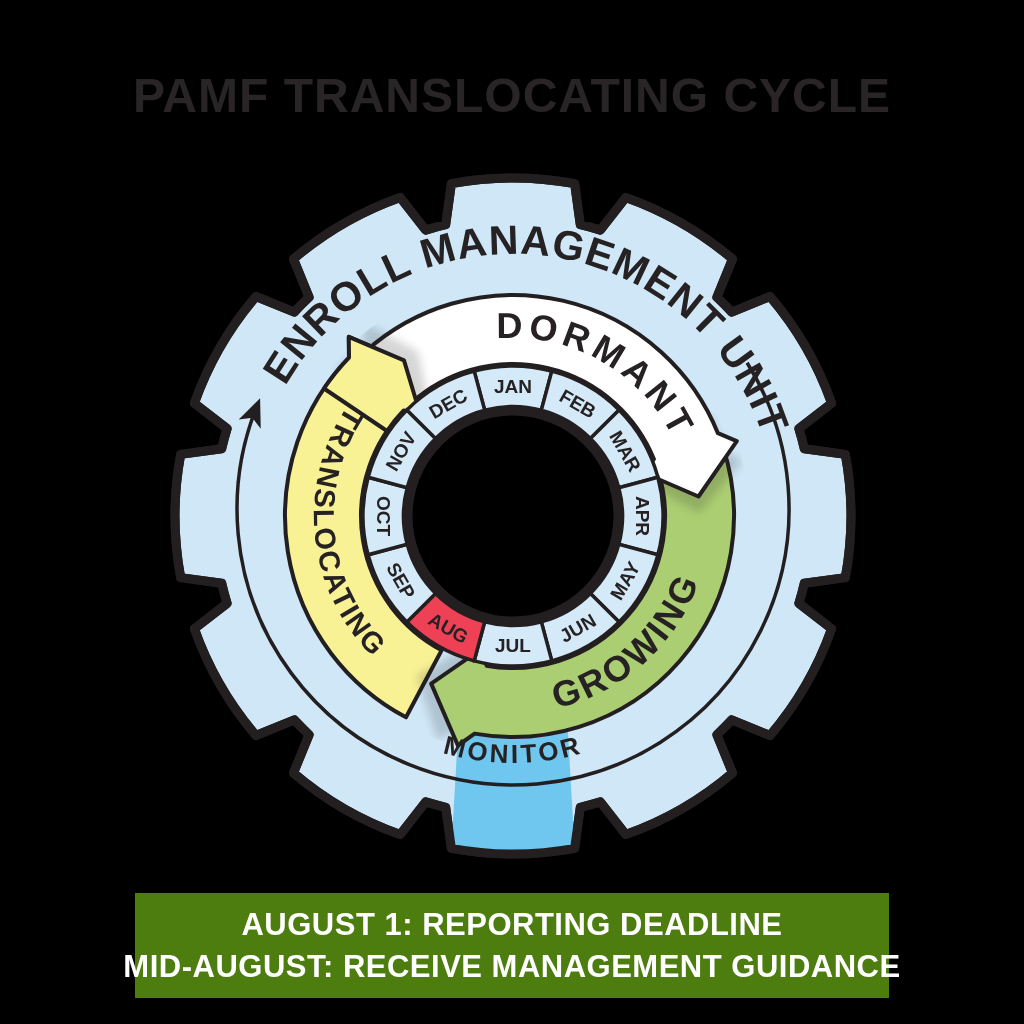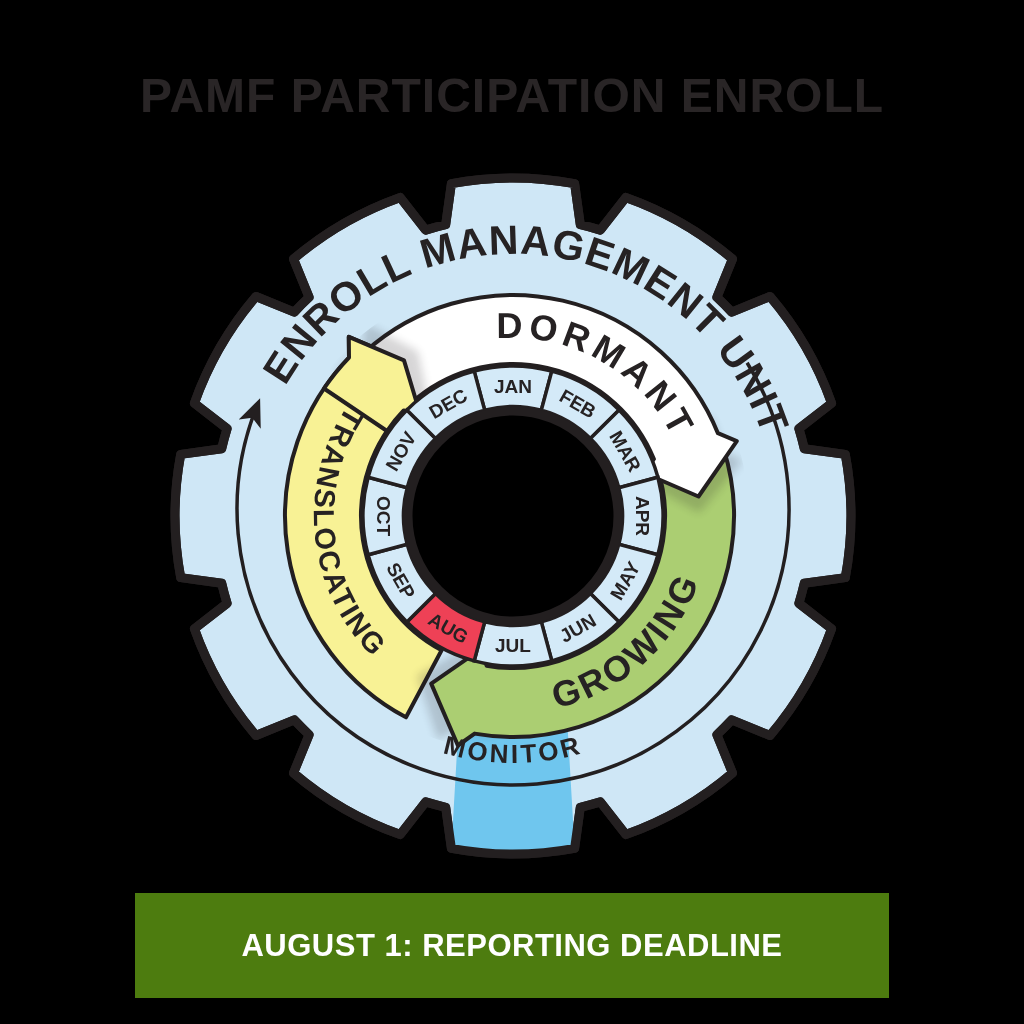--- a/index.html
+++ b/index.html
@@ -14,21 +14,21 @@
           display:flex;flex-direction:column;justify-content:center;align-items:center;
           gap:11px;background:#ee4156;}
   .banner-line{font-size:31px;font-weight:bold;color:#ffffff;letter-spacing:.5px;
                line-height:1;white-space:nowrap;}
 </style>
 </head>
 <body>
 
 <div class="stage" style="background: rgb(0, 0, 0);">
 
-  <div class="title" style="color: rgb(41, 37, 38);">PAMF PARTICIPATION ENROLL</div>
+  <div class="title" style="color: rgb(41, 37, 38);">PAMF TRANSLOCATING CYCLE</div>
 
   <svg class="diagram-svg" viewBox="0 0 1024 1024" xmlns="http://www.w3.org/2000/svg">
     <defs>
       <marker id="arrowhead" markerUnits="userSpaceOnUse" markerWidth="28" markerHeight="24" refX="20" refY="12" orient="auto">
         <path d="M0,0 L28,12 L0,24 L7,12 Z" fill="#231f20"></path>
       </marker>
       <filter id="soft" x="-40%" y="-40%" width="180%" height="180%">
         <feGaussianBlur stdDeviation="4"></feGaussianBlur>
       </filter>
       <clipPath id="gearClip">
@@ -105,15 +105,16 @@
     <text class="arc-label" style="font-size:29px;letter-spacing:2px" text-anchor="middle">
       <textPath href="#tp-transloc" startOffset="50%">TRANSLOCATING</textPath>
     </text>
     <text class="arc-label" style="font-size:26px;letter-spacing:3px" text-anchor="middle">
       <textPath href="#tp-monitor" startOffset="50%">MONITOR</textPath>
     </text>
   </svg>
 
   <div class="banner" style="background: #4d7c0f;">
     <div class="banner-line" style="color: rgb(255, 255, 255);">AUGUST 1: REPORTING DEADLINE</div>
+    <div class="banner-line" style="color: rgb(255, 255, 255);">MID-AUGUST: RECEIVE MANAGEMENT GUIDANCE</div>
   </div>
 
 </div>
 
 </body></html>

